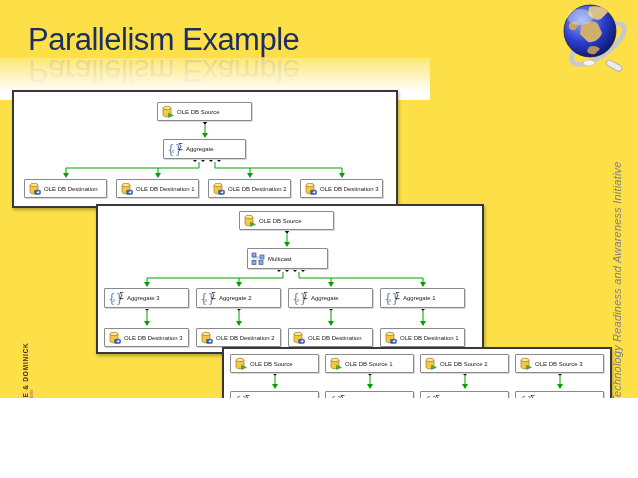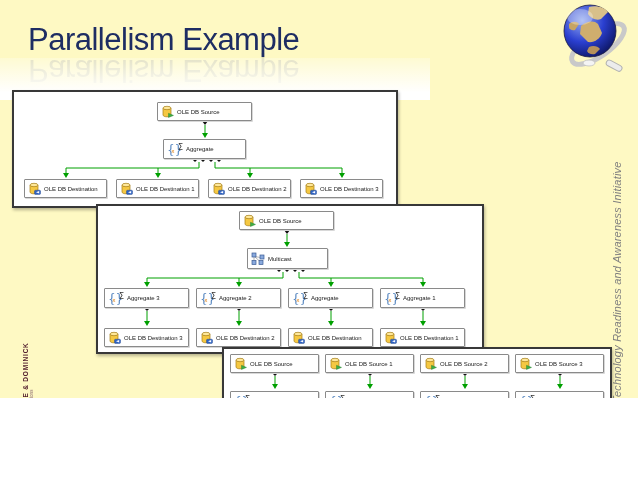--- a/index.html
+++ b/index.html
@@ -1,16 +1,16 @@
 <!DOCTYPE html>
 <html><head>
 <meta charset="utf-8">
 <style>
   html,body{margin:0;padding:0;background:#fff;}
-  .slide{position:relative;width:638px;height:398px;background:#fef9c3;overflow:hidden;
+  .slide{position:relative;width:638px;height:398px;background:#fde047;overflow:hidden;
          font-family:"Liberation Sans",sans-serif;}
 
   
   .title{position:absolute;left:28px;top:22px;font-size:31px;line-height:36px;
          letter-spacing:-0.5px;color:#1e2d63;}
   .title-reflection{position:absolute;left:28px;top:52px;font-size:31px;line-height:36px;
          letter-spacing:-0.5px;color:#1e2d63;transform:scaleY(-1);opacity:0.15;}
   .reflection-fade{position:absolute;left:0;top:58px;width:430px;height:42px;
          background:linear-gradient(to bottom,rgba(255,255,255,0.25) 0%,#ffffff 82%);}
 

